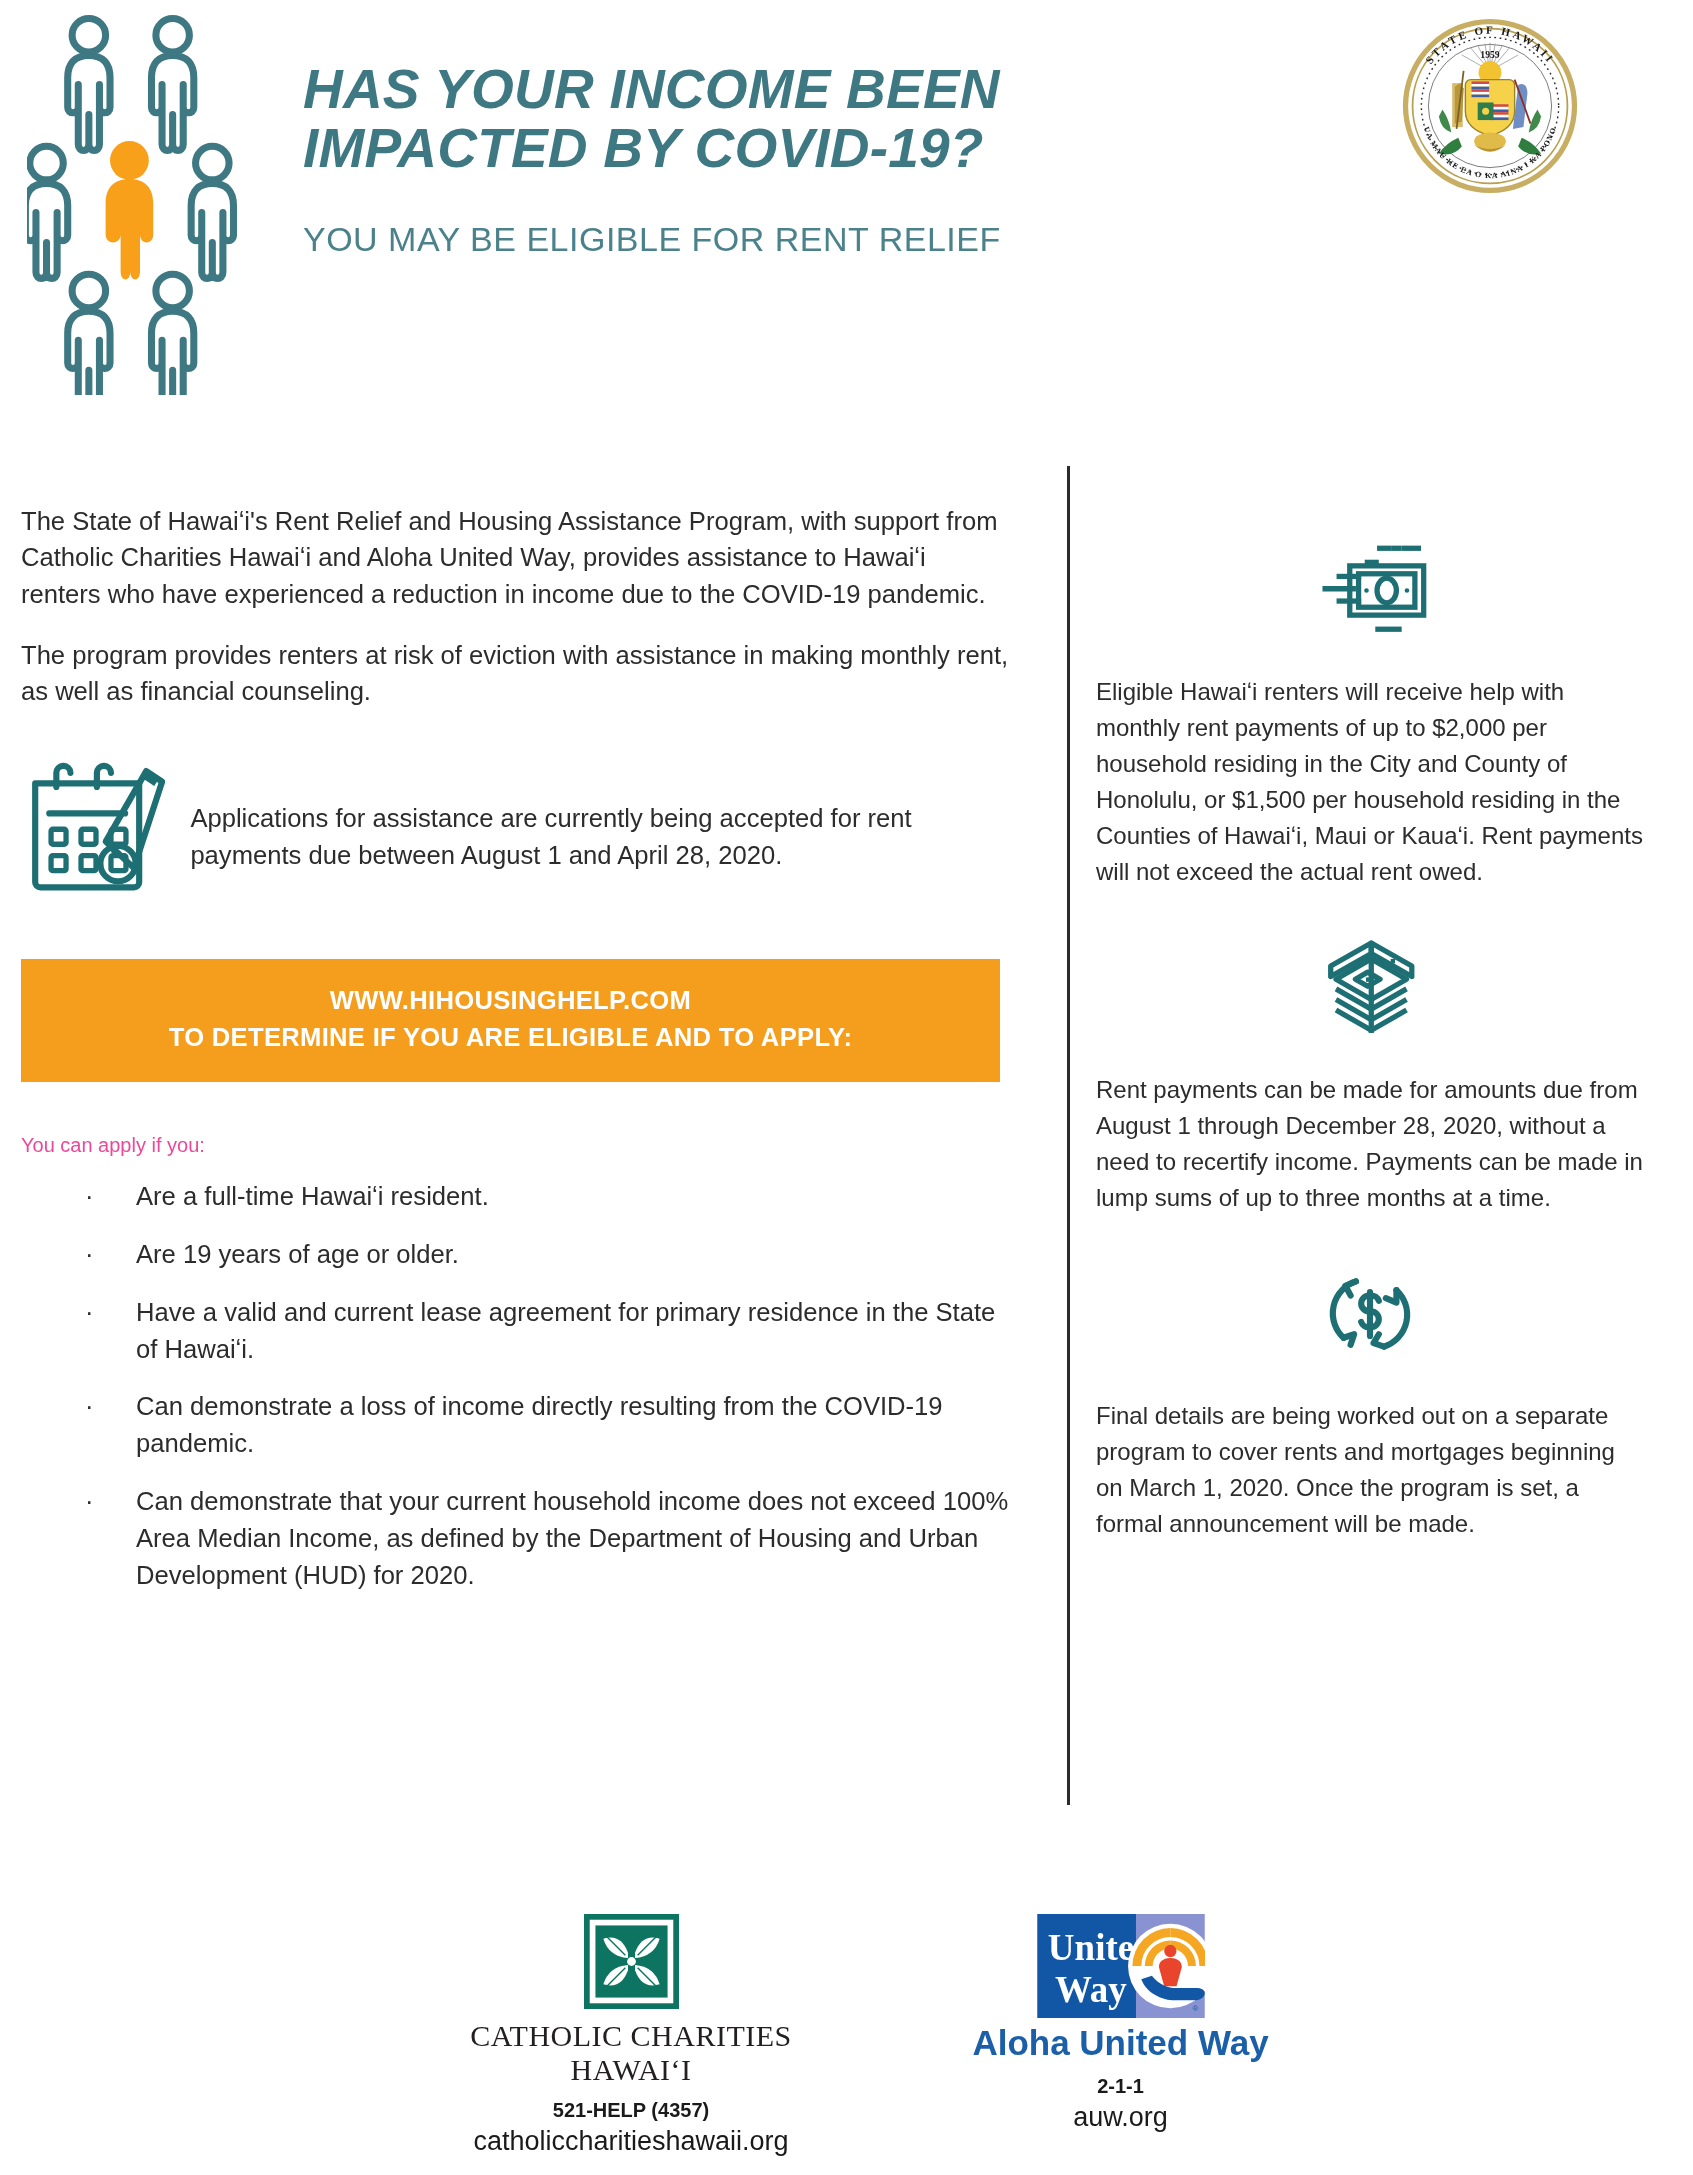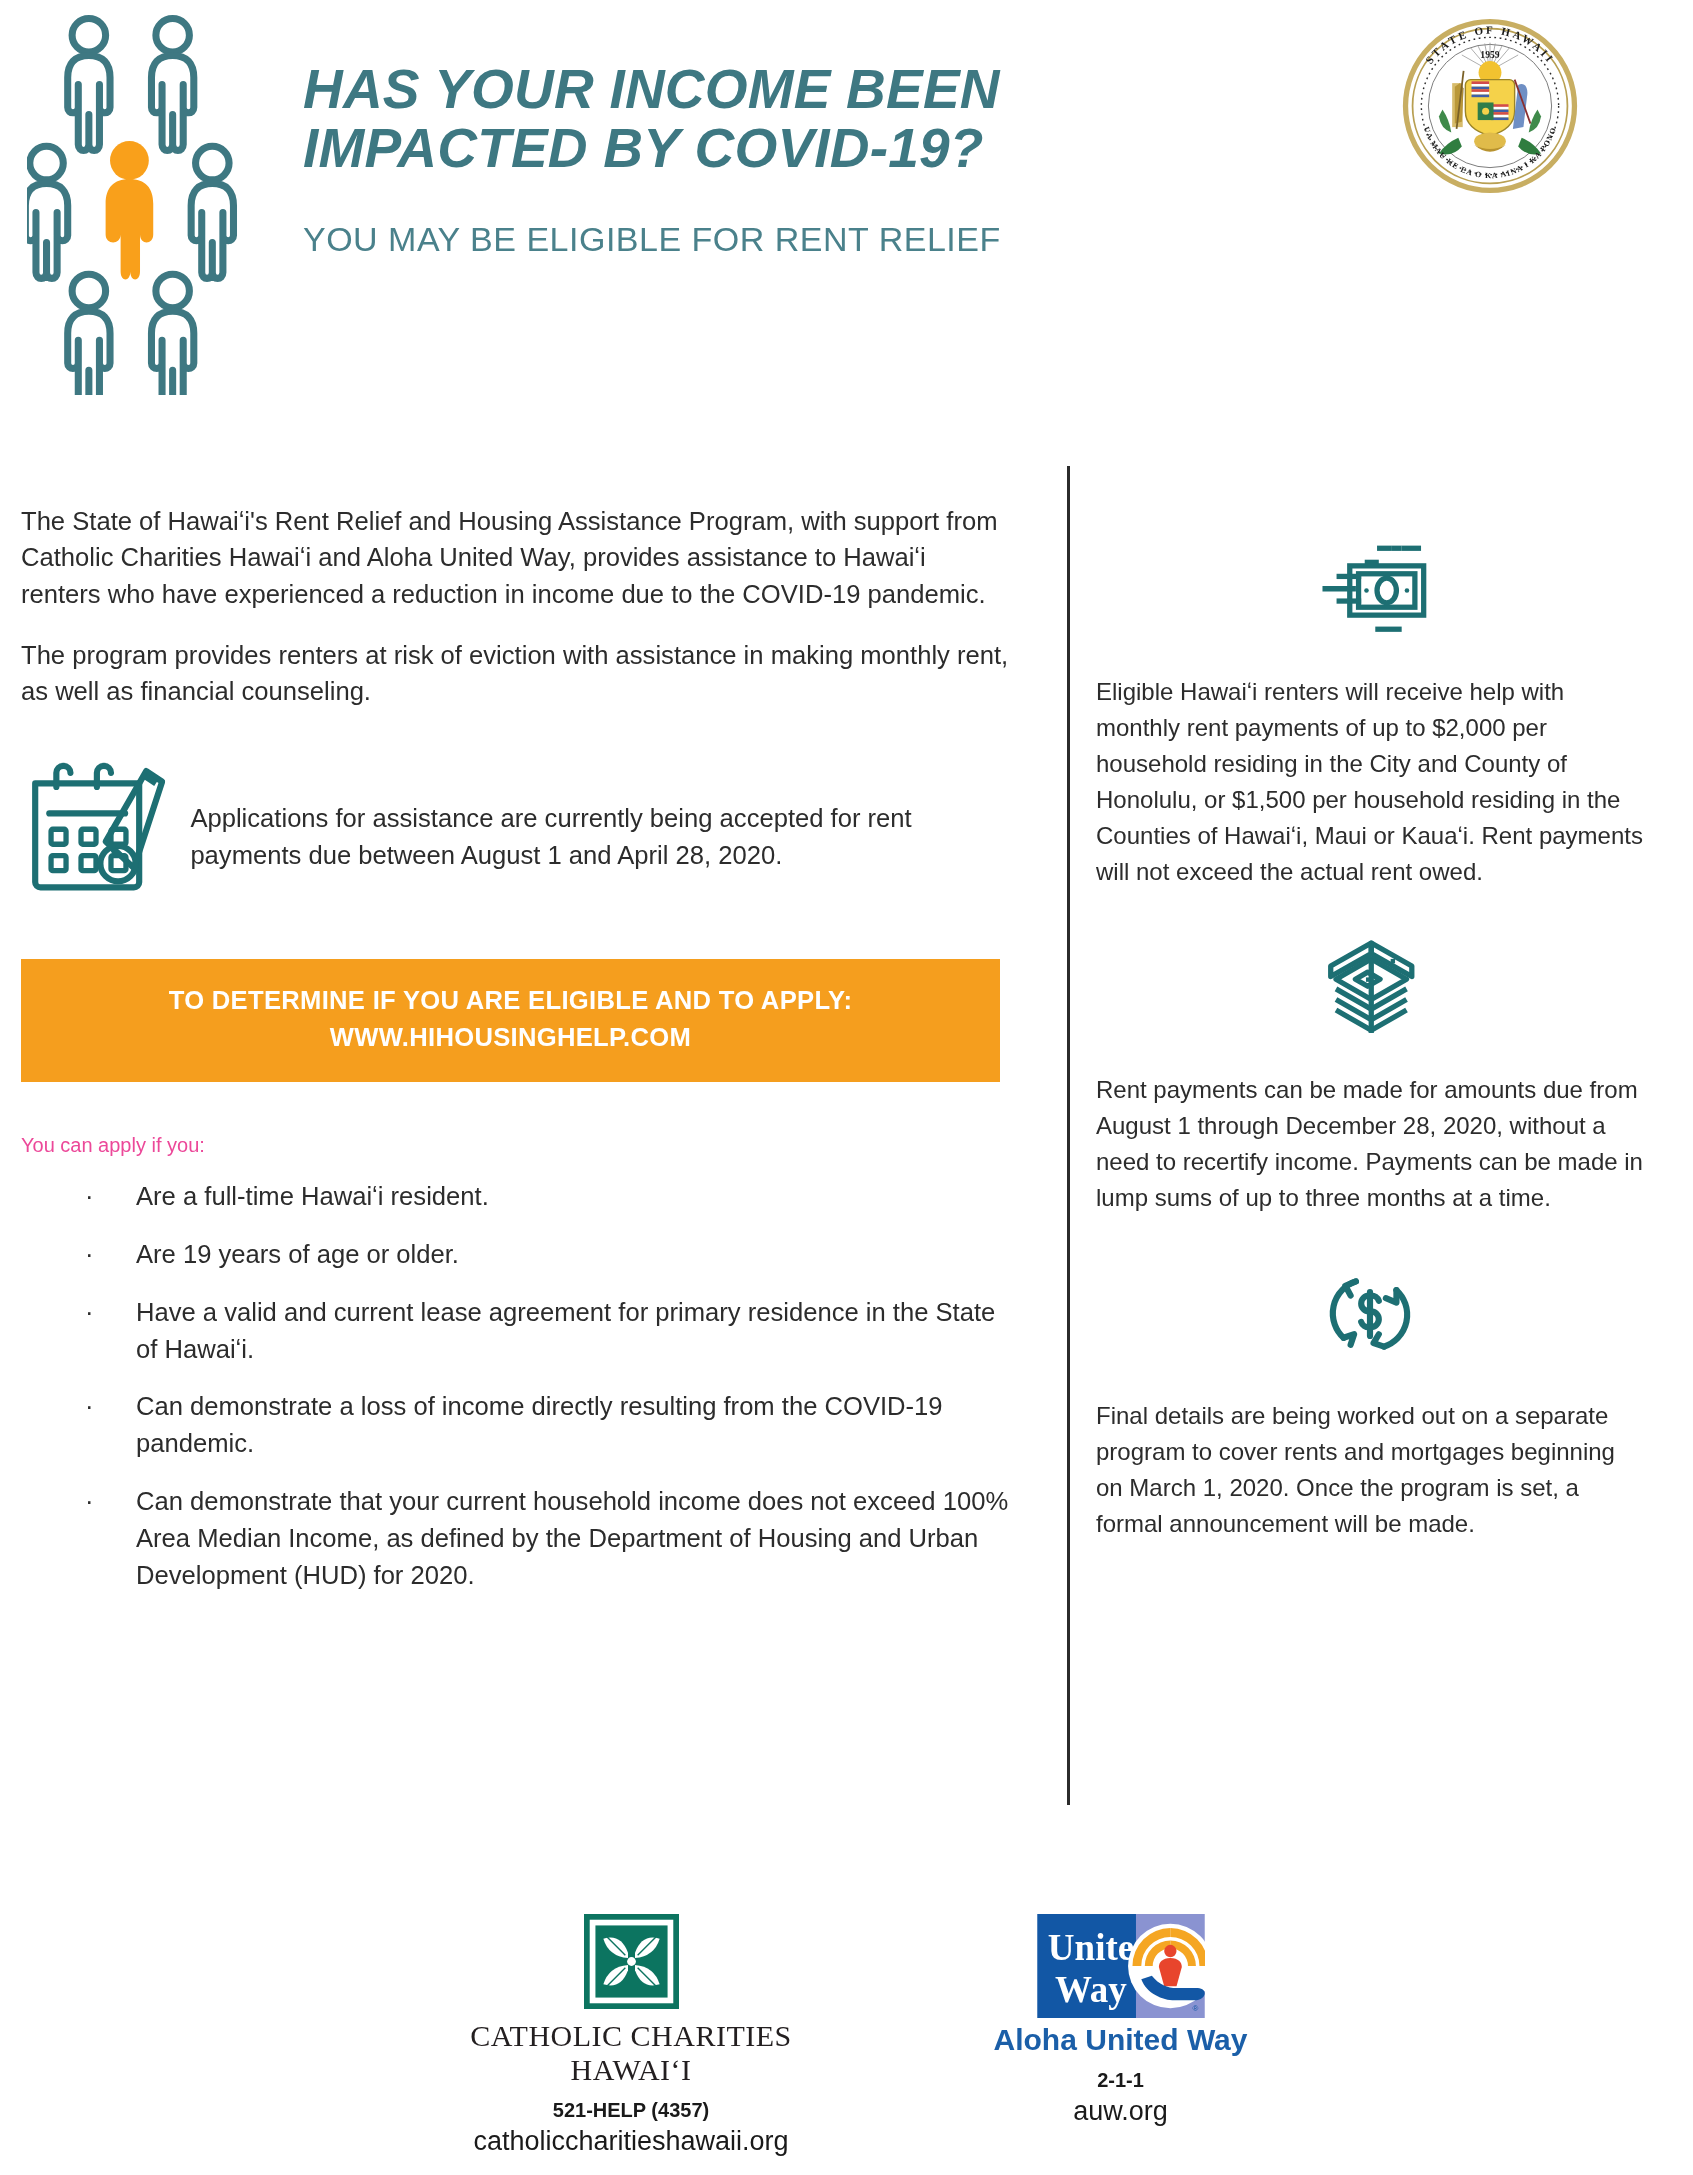--- a/index.html
+++ b/index.html
@@ -197,21 +197,21 @@
   }
   .f-web {
     margin-top: 3.5px;
     font-size: 27px;
     font-weight: 400;
     color: #1a1a1a;
   }
   .auw-logo { margin: 0 auto; display: block; }
   .auw-tag {
     margin-top: 5.3px;
-    font-size: 30px;
+    font-size: 35px;
     font-weight: 700;
     color: #1b5fa8;
   }
 </style>
 </head>
 <body>
 
 <div class="page">
 
   <div class="header">
@@ -372,22 +372,22 @@
             <path d="M128 126 L96 96 L142 16 L160 28 Z"></path>
             <line x1="141" y1="22" x2="153" y2="30"></line>
             <line x1="112" y1="112" x2="104" y2="105"></line>
           </g>
         </svg>
       </div>
       <div class="cal-text">Applications for assistance are currently being accepted for rent payments due between August 1 and April 28, 2020.</div>
     </div>
 
     <div class="cta-banner">
+      <div class="cta-line">WWW.HIHOUSINGHELP.COM</div>
       <div class="cta-line">TO DETERMINE IF YOU ARE ELIGIBLE AND TO APPLY:</div>
-      <div class="cta-line">WWW.HIHOUSINGHELP.COM</div>
     </div>
 
     <div class="apply-intro">You can apply if you:</div>
 
     <ul class="criteria">
       <li>
         <span class="bullet">·</span>
         <span>Are a full-time Hawaiʻi resident.</span>
       </li>
       <li>

